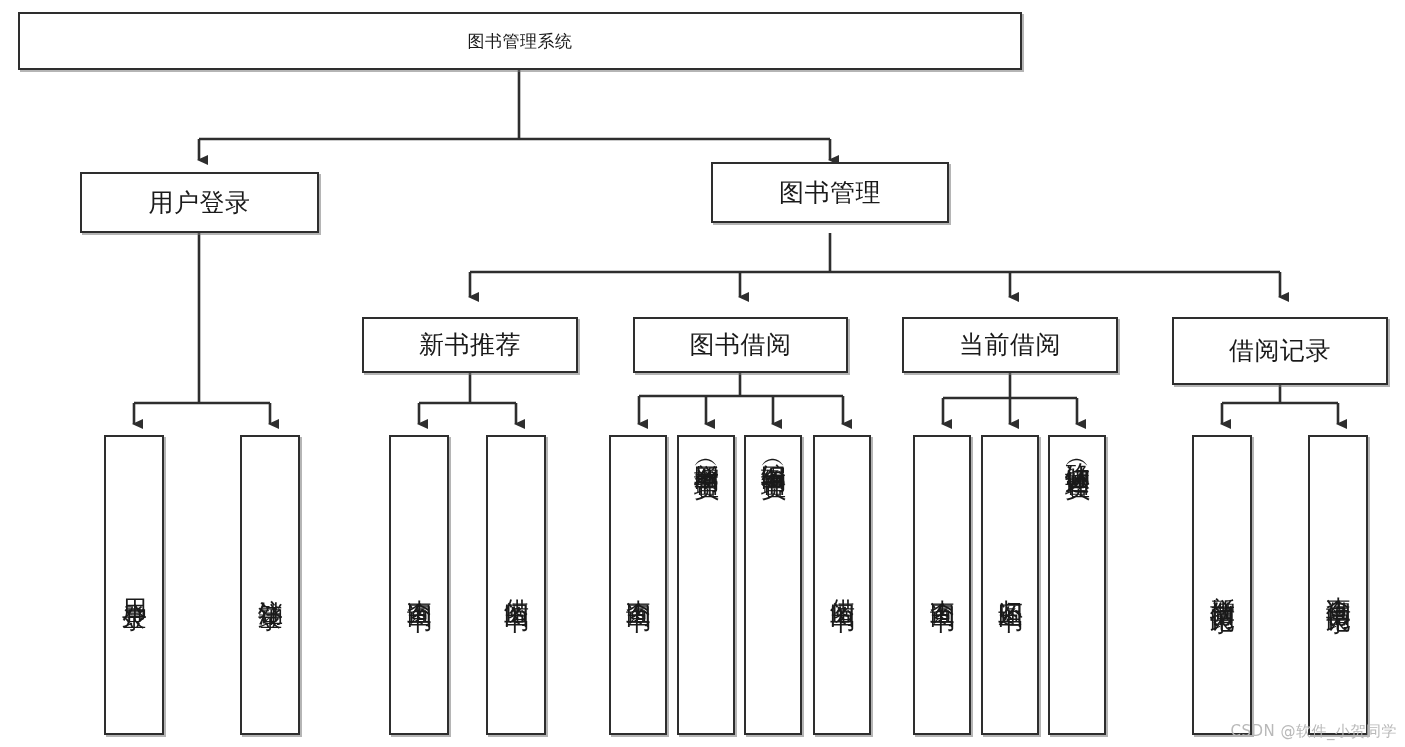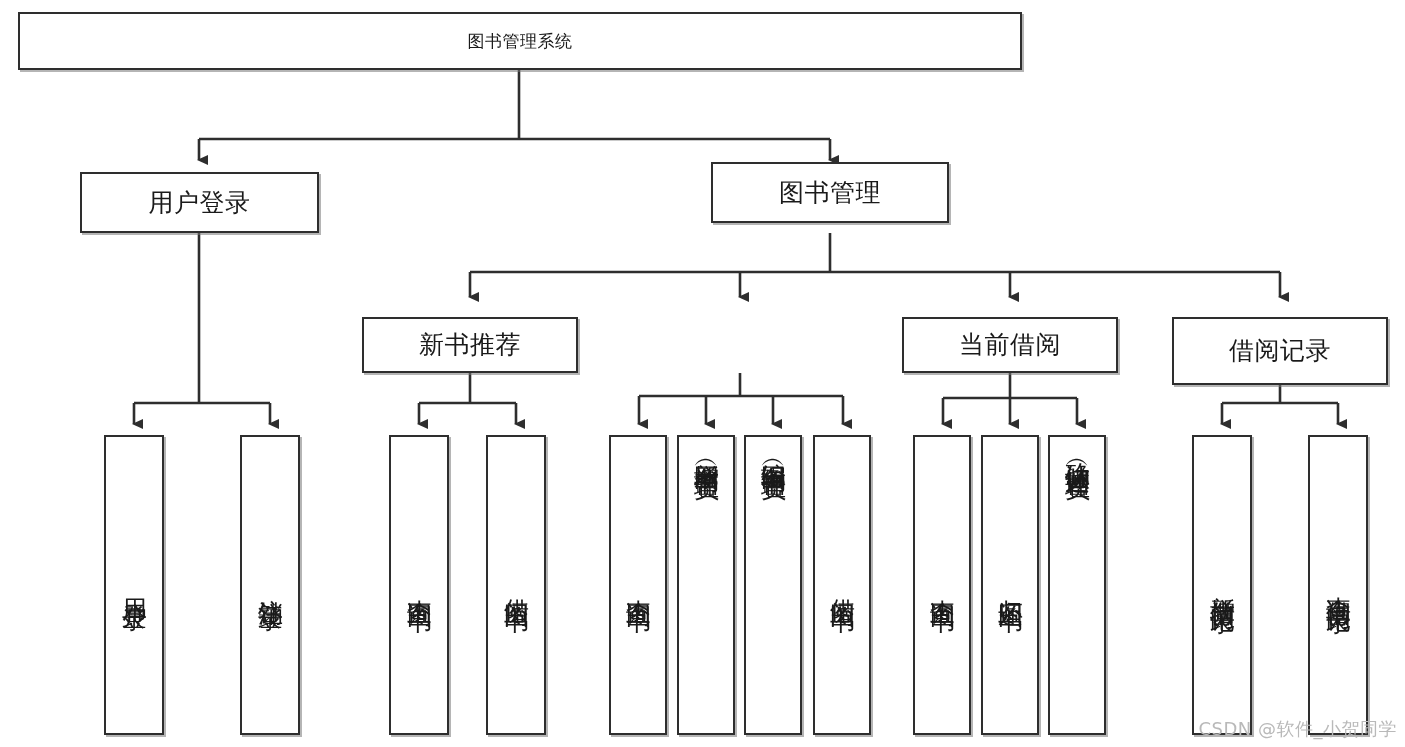--- a/index.html
+++ b/index.html
@@ -43,21 +43,21 @@
     letter-spacing:2px;
   }
   .node.vert.center{
     align-items:center;
     padding-top:0;
   }
   #watermark{
     position:absolute;
     right:8px;
     bottom:6px;
-    font-size:18px;
+    font-size:15px;
     color:#b9b9b9;
     letter-spacing:0.5px;
     white-space:pre;
     pointer-events:none;
   }
 </style>
 </head>
 <body>
 
 <div id="stage">
@@ -119,20 +119,23 @@
   <div class="node horiz" style="left:80px;top:172px;width:239px;height:61px;">
     <span class="lbl">用户登录</span>
   </div>
   <div class="node horiz" style="left:711px;top:162px;width:238px;height:61px;">
     <span class="lbl">图书管理</span>
   </div>
 
   <div class="node horiz" style="left:362px;top:317px;width:216px;height:56px;">
     <span class="lbl">新书推荐</span>
   </div>
+  <div class="node horiz" style="left:633px;top:317px;width:215px;height:56px;">
+    <span class="lbl">图书借阅</span>
+  </div>
   <div class="node horiz" style="left:902px;top:317px;width:216px;height:56px;">
     <span class="lbl">当前借阅</span>
   </div>
   <div class="node horiz" style="left:1172px;top:317px;width:216px;height:68px;">
     <span class="lbl">借阅记录</span>
   </div>
 
   <div class="node vert center" style="left:104px;top:435px;width:60px;height:300px;">
     <span class="lbl">用户登录</span>
   </div>

